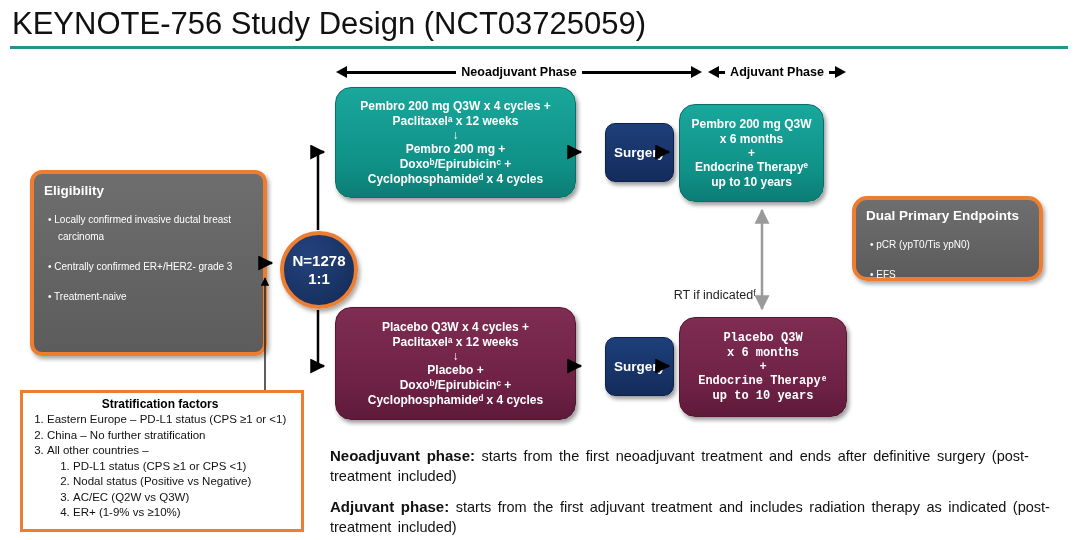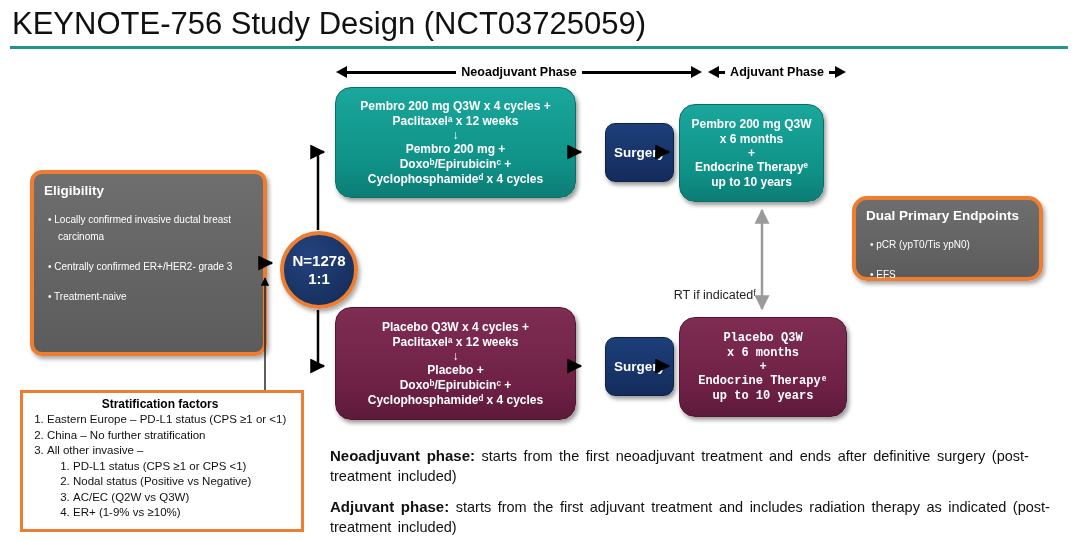--- a/index.html
+++ b/index.html
@@ -136,21 +136,21 @@
     <li style="margin-bottom:1px;">pCR (ypT0/Tis  ypN0)</li>
     <li>EFS</li>
   </ul>
 </div>
 
 <div class="abs" id="strat">
   <div class="sh">Stratification factors</div>
   <ol>
     <li>Eastern Europe – PD-L1 status (CPS ≥1 or &lt;1)</li>
     <li>China – No further stratification</li>
-    <li><span>All other invasive –</span>
+    <li><span>All other countries –</span>
       <ol>
         <li>PD-L1 status (CPS ≥1 or CPS &lt;1)</li>
         <li>Nodal status (Positive vs Negative)</li>
         <li>AC/EC (Q2W vs Q3W)</li>
         <li>ER+ (1-9% vs ≥10%)</li>
       </ol>
     </li>
   </ol>
 </div>
 

